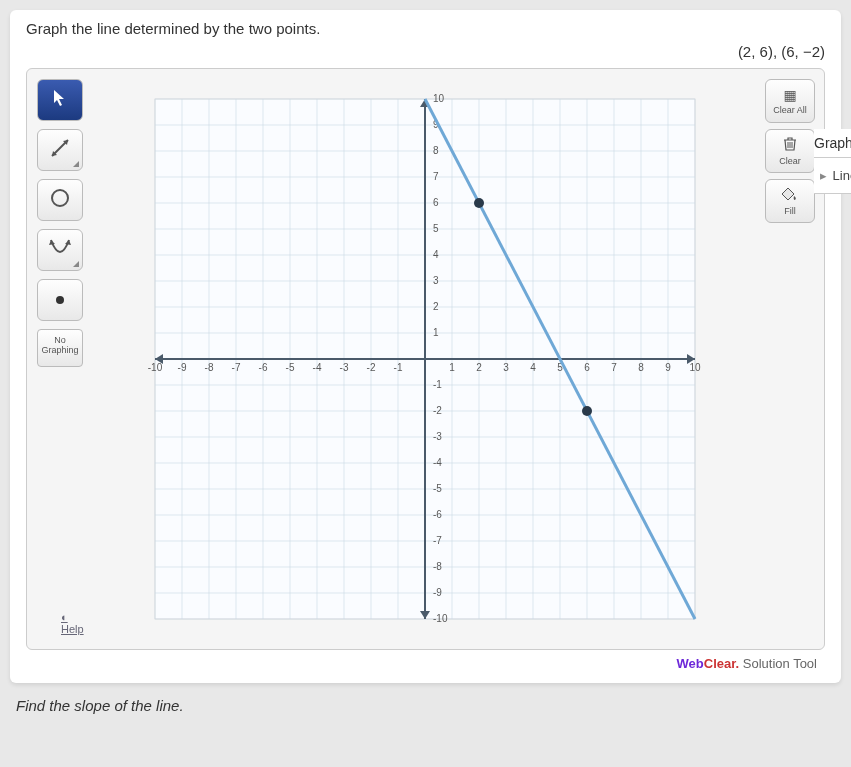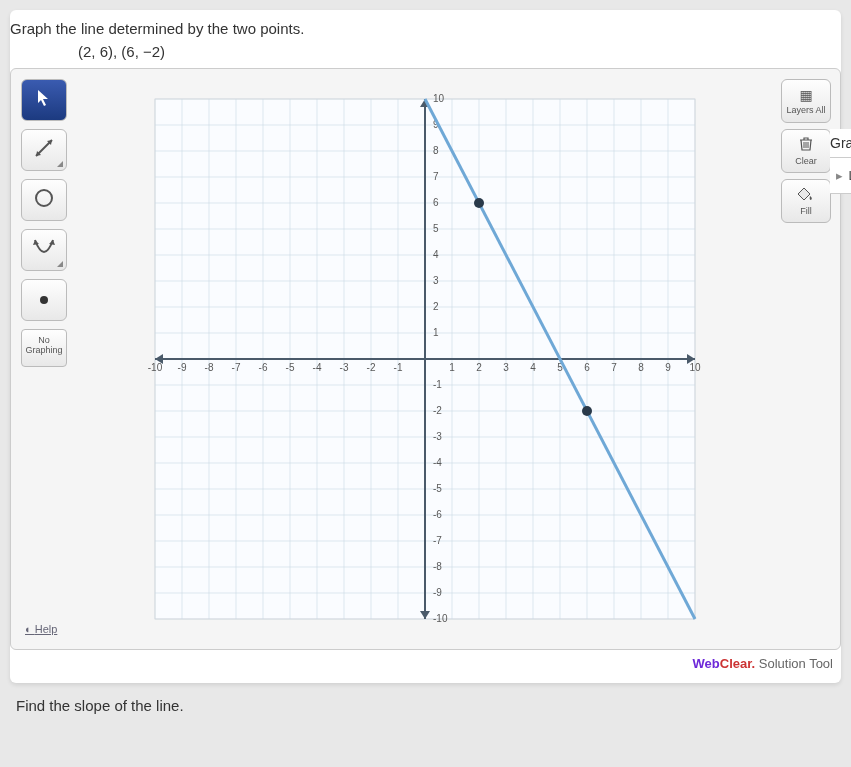--- a/index.html
+++ b/index.html
@@ -7,34 +7,35 @@
   font-family: Arial, sans-serif;
   background: #e8e8e8;
   padding: 10px;
   width: 851px;
   height: 767px;
   overflow: hidden;
 }
 .container {
   background: #fff;
   border-radius: 6px;
-  padding: 10px 0;
+  padding: 10px 16px;
   box-shadow: 0 2px 4px rgba(0,0,0,0.1);
   position: relative;
 }
 .question {
   font-size: 15px;
   color: #333;
   margin-bottom: 6px;
 }
 .points {
   font-size: 15px;
   color: #333;
   margin-left: 68px;
   margin-bottom: 8px;
+  text-align: right;
 }
 .graph-tool {
   display: flex;
   background: #f5f5f5;
   border: 1px solid #ccc;
   border-radius: 6px;
   padding: 6px;
   position: relative;
 }
 .toolbar {
@@ -83,20 +84,21 @@
   cursor: pointer;
   color: #555;
 }
 .help {
   margin-top: auto;
   font-size: 11px;
   color: #667;
   text-decoration: underline;
   cursor: pointer;
   padding: 4px;
+  margin-left: 20px;
 }
 .graph-area {
   flex: 1;
   display: flex;
   justify-content: center;
   align-items: flex-start;
   padding: 4px;
 }
 .right-buttons {
   width: 56px;
@@ -156,20 +158,21 @@
   color: #666;
   padding: 6px 8px 2px;
 }
 .brand b { color: #c33; }
 .brand .wa { color: #6d28d9; font-weight: bold; }
 .footer-q {
   font-size: 15px;
   color: #333;
   margin-top: 14px;
   margin-left: 6px;
+  font-style: italic;
 }
 svg text {
   font-family: Arial, sans-serif;
   font-size: 10px;
   fill: #585858;
 }
 </style>
 </head>
 <body>
 
@@ -324,21 +327,21 @@
           <text x="298" y="23" text-anchor="start">10</text>
           <line x1="560" y1="540" x2="290" y2="20" stroke="#6fa8d6" stroke-width="3"></line>
           <circle cx="344" cy="124" r="5" fill="#2a3a4a"></circle>
           <circle cx="452" cy="332" r="5" fill="#2a3a4a"></circle>
         </svg>
     </div>
 
     <div class="right-buttons">
       <div class="right-btn">
         <span class="icon">▦</span>
-        <span>Layers All</span>
+        <span>Clear All</span>
       </div>
       <div class="right-btn">
         <span class="icon">
           <svg width="14" height="14" viewBox="0 0 14 14">
               <path d="M2 3 L12 3 L11 13 L3 13 Z M5 1 L9 1 L9 3 L5 3 Z M1 3 L13 3" fill="none" stroke="#555" stroke-width="1.2"></path>
               <line x1="5" y1="5" x2="5" y2="11" stroke="#555"></line>
               <line x1="7" y1="5" x2="7" y2="11" stroke="#555"></line>
               <line x1="9" y1="5" x2="9" y2="11" stroke="#555"></line>
             </svg>
         </span>

